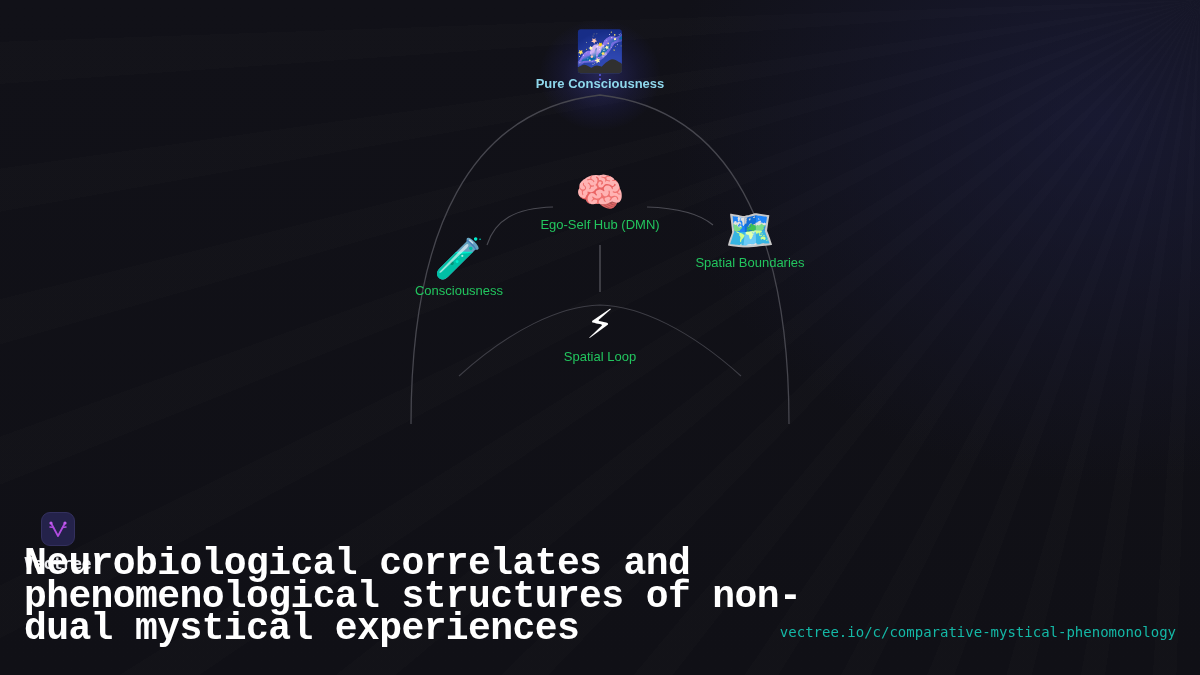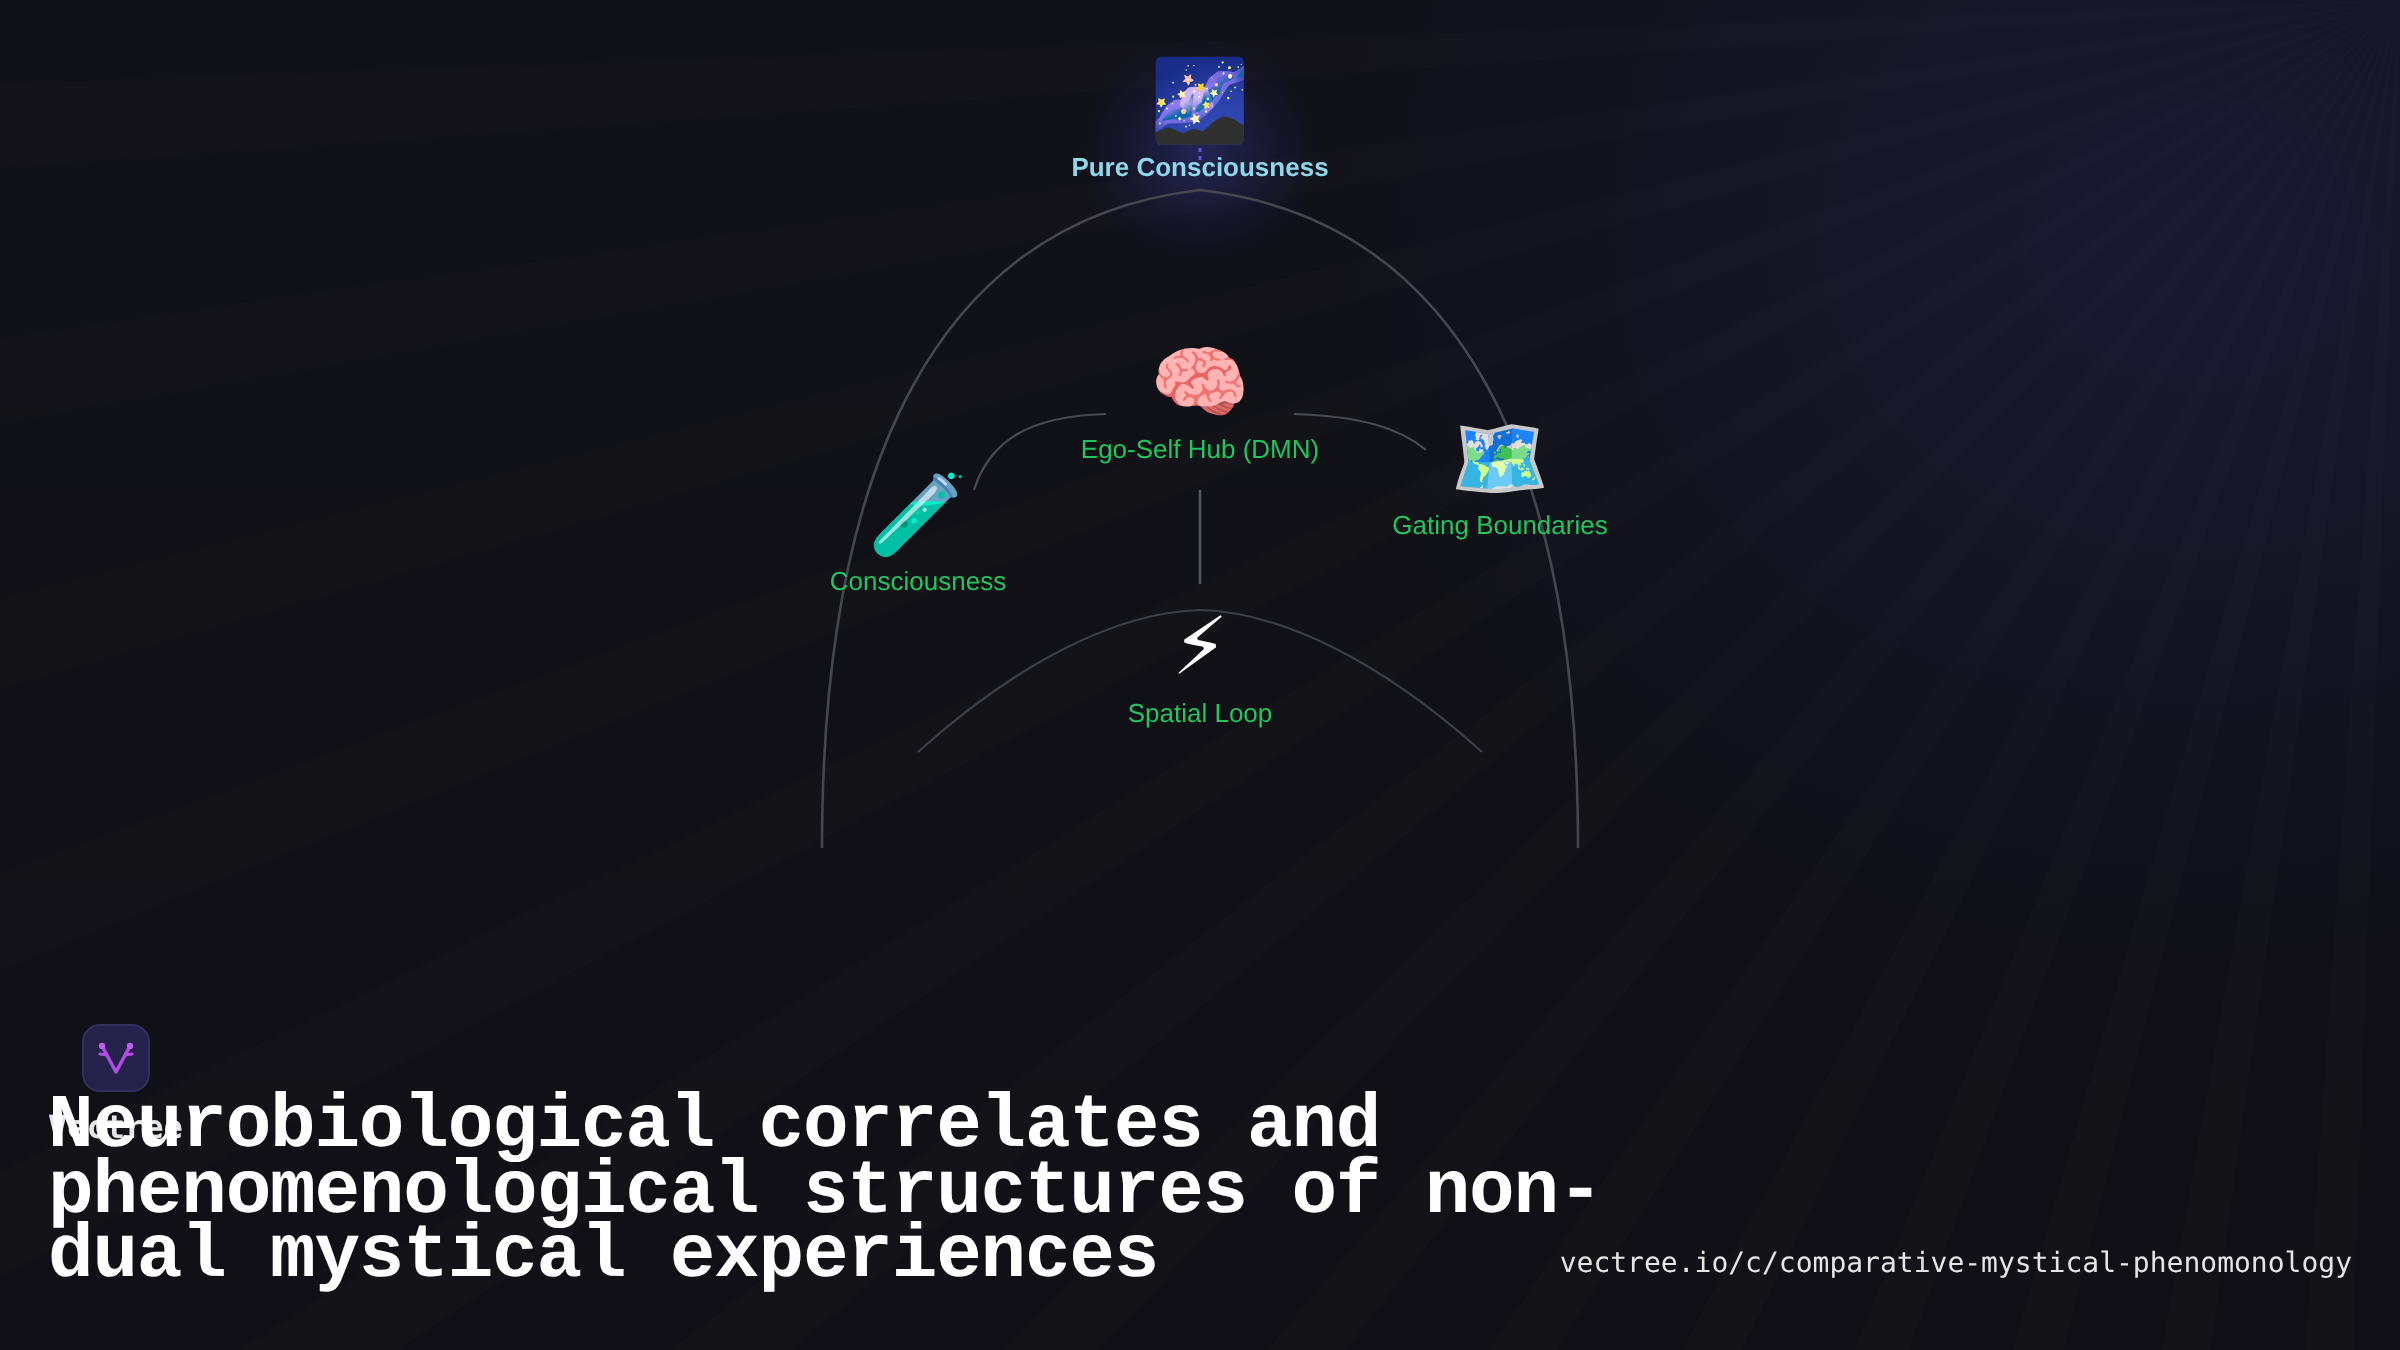--- a/index.html
+++ b/index.html
@@ -60,21 +60,21 @@
     }
     .title {
       position: absolute; left: 24px; top: 548px; width: 790px;
       font-family: "Liberation Mono", monospace;
       font-weight: bold; font-size: 38px; line-height: 32.5px;
       color: #ffffff; letter-spacing: -0.6px;
     }
     .url {
       position: absolute; right: 24px; top: 624px;
       font-family: "DejaVu Sans Mono", monospace;
-      font-size: 14px; color: #e5e5e5;
+      font-size: 14px; color: #14b8a6;
     }
   </style>
 </head>
 <body>
 
 <div class="bg"></div>
 <div class="bg-rays"></div>
 
 <div class="glow"></div>
 
@@ -103,21 +103,21 @@
   <span class="label">Ego-Self Hub (DMN)</span>
 </div>
 
 <div class="node" style="left:459px; top:235px;">
   <span class="emoji">🧪</span>
   <span class="label">Consciousness</span>
 </div>
 
 <div class="node" style="left:750px; top:207px;">
   <span class="emoji">🗺️</span>
-  <span class="label">Gating Boundaries</span>
+  <span class="label">Spatial Boundaries</span>
 </div>
 
 <div class="node" style="left:600px; top:301px;">
   <span class="emoji">⚡</span>
   <span class="label">Spatial Loop</span>
 </div>
 
 <div class="brand">
   <div class="brand-logo">
     <svg width="22" height="22" viewBox="0 0 22 22">

